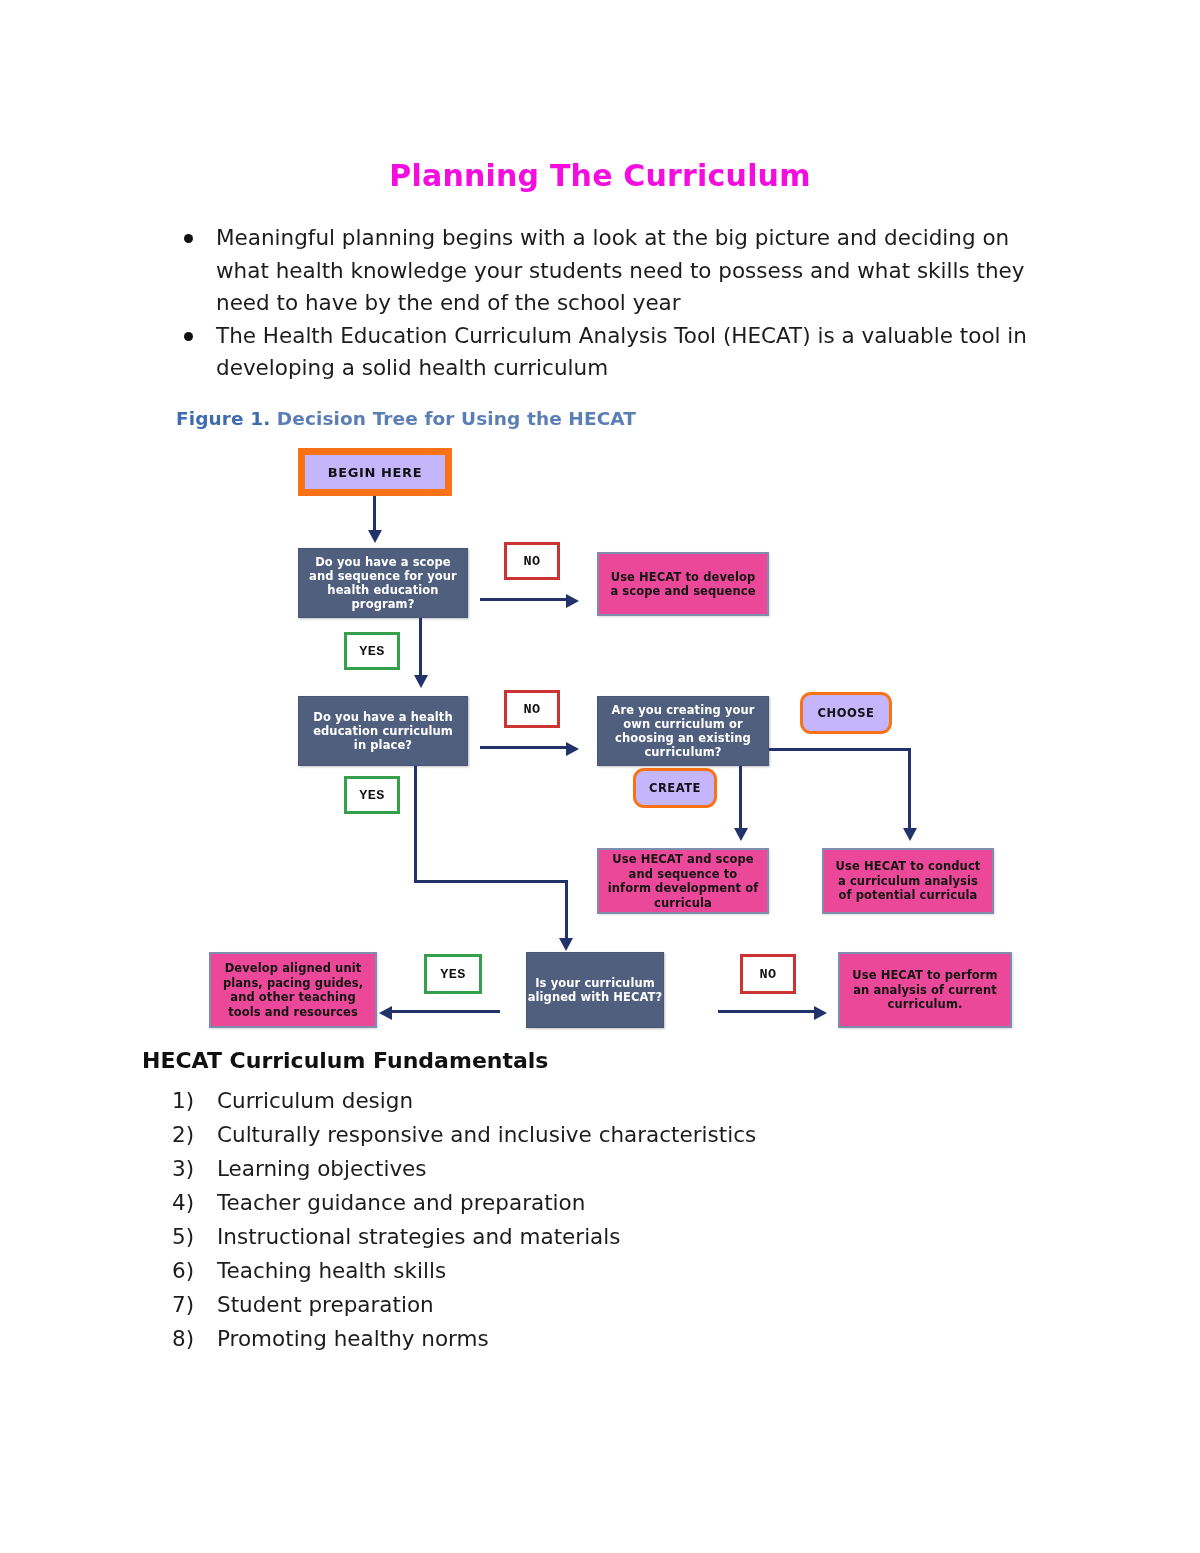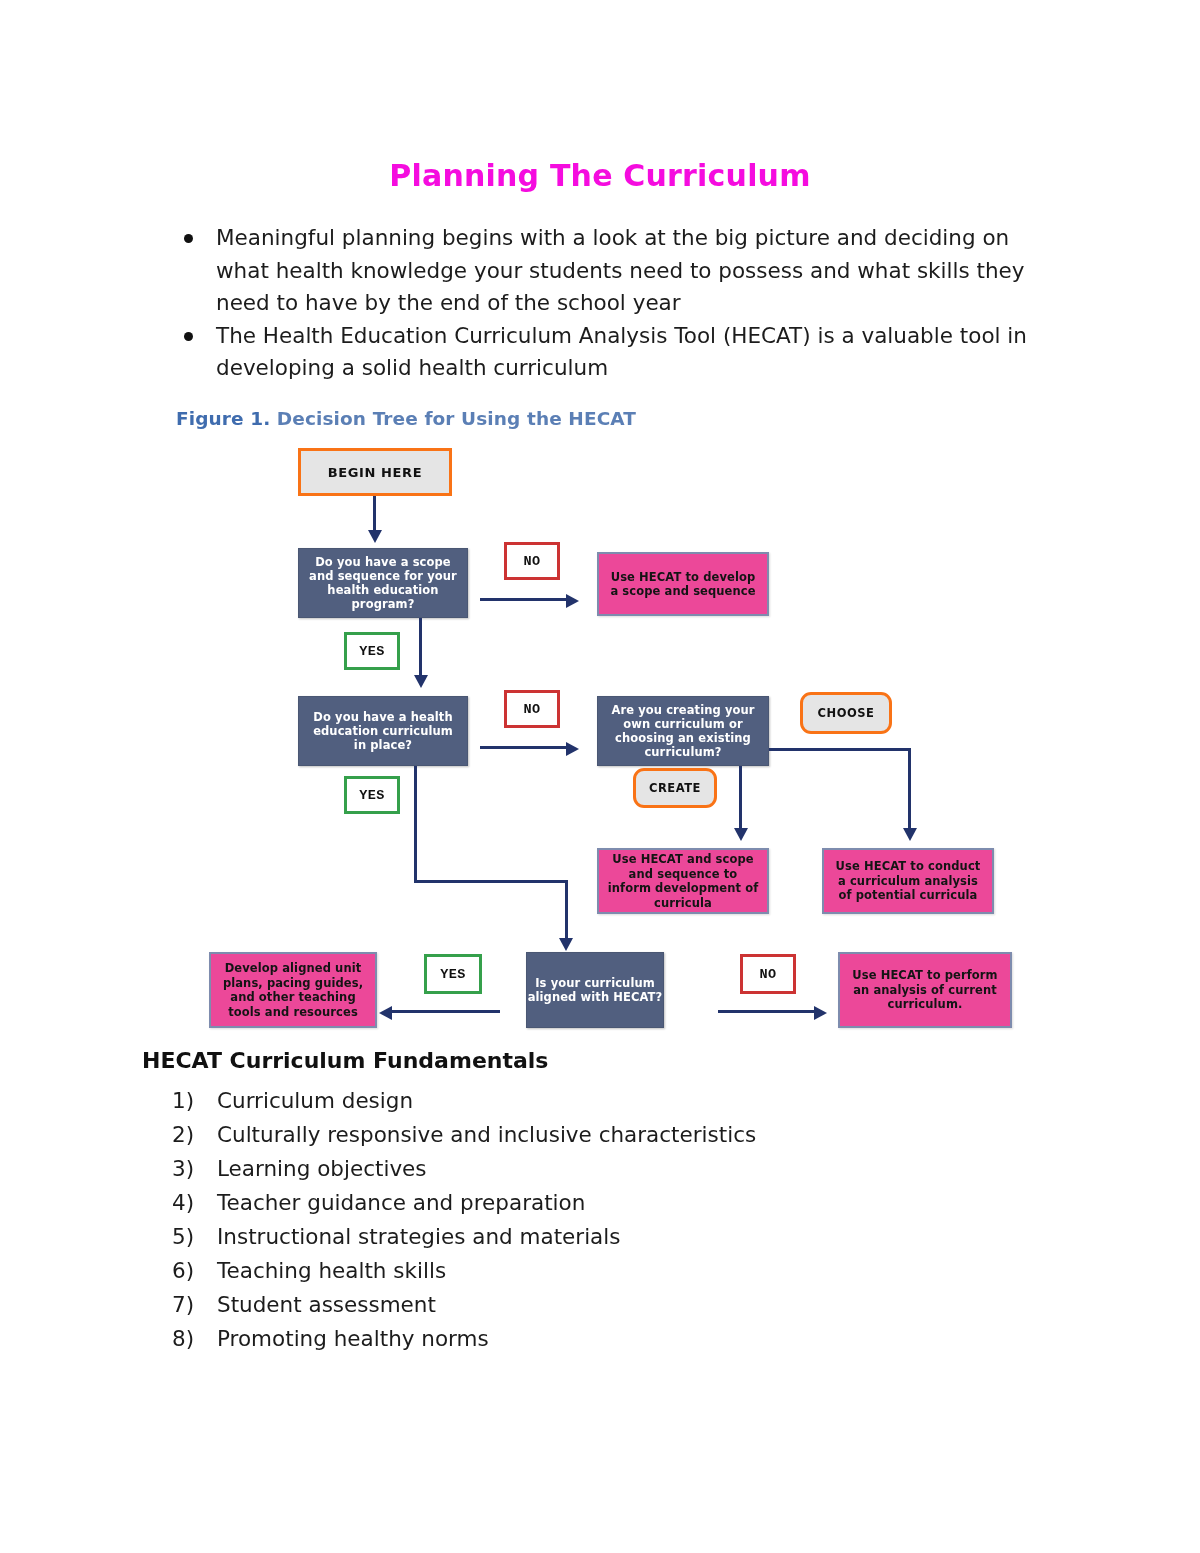--- a/index.html
+++ b/index.html
@@ -116,22 +116,22 @@
     color: #141414;
     font-size: 11.5px;
     font-weight: bold;
     line-height: 14.5px;
     box-shadow: 1px 1px 2px rgba(0,0,0,0.14);
     letter-spacing: 0.1px;
   }
 
   
   .node.plain {
-    background: #e5e5e5;
-    border: 3px solid #f97316;
+    background: #c4b5fd;
+    border: 7px solid #f97316;
     color: #111111;
     font-size: 13px;
     font-weight: bold;
     letter-spacing: 0.6px;
   }
   .node.plain.small {
     font-size: 11.5px;
     border-width: 3px;
     letter-spacing: 0.5px;
     border-radius: 11px;
@@ -328,21 +328,21 @@
     <li>
       <span class="num">5)</span>
       <span>Instructional strategies and materials</span>
     </li>
     <li>
       <span class="num">6)</span>
       <span>Teaching health skills</span>
     </li>
     <li>
       <span class="num">7)</span>
-      <span>Student assessment</span>
+      <span>Student preparation</span>
     </li>
     <li>
       <span class="num">8)</span>
       <span>Promoting healthy norms</span>
     </li>
   </ol>
 
 </div>
 
 </body></html>

